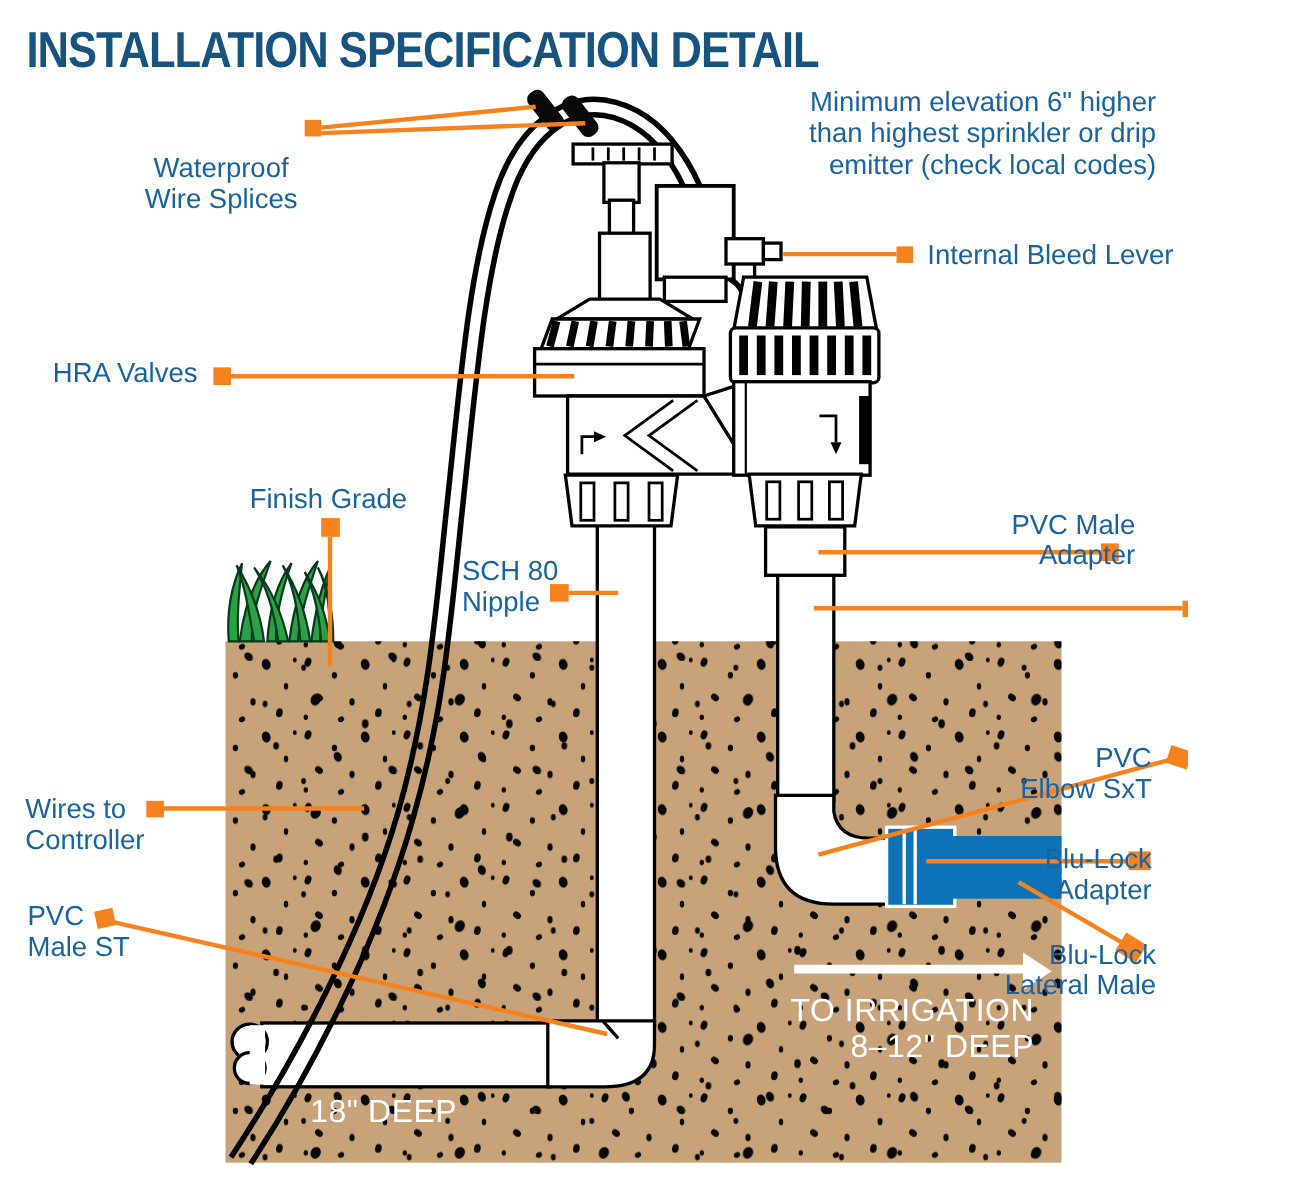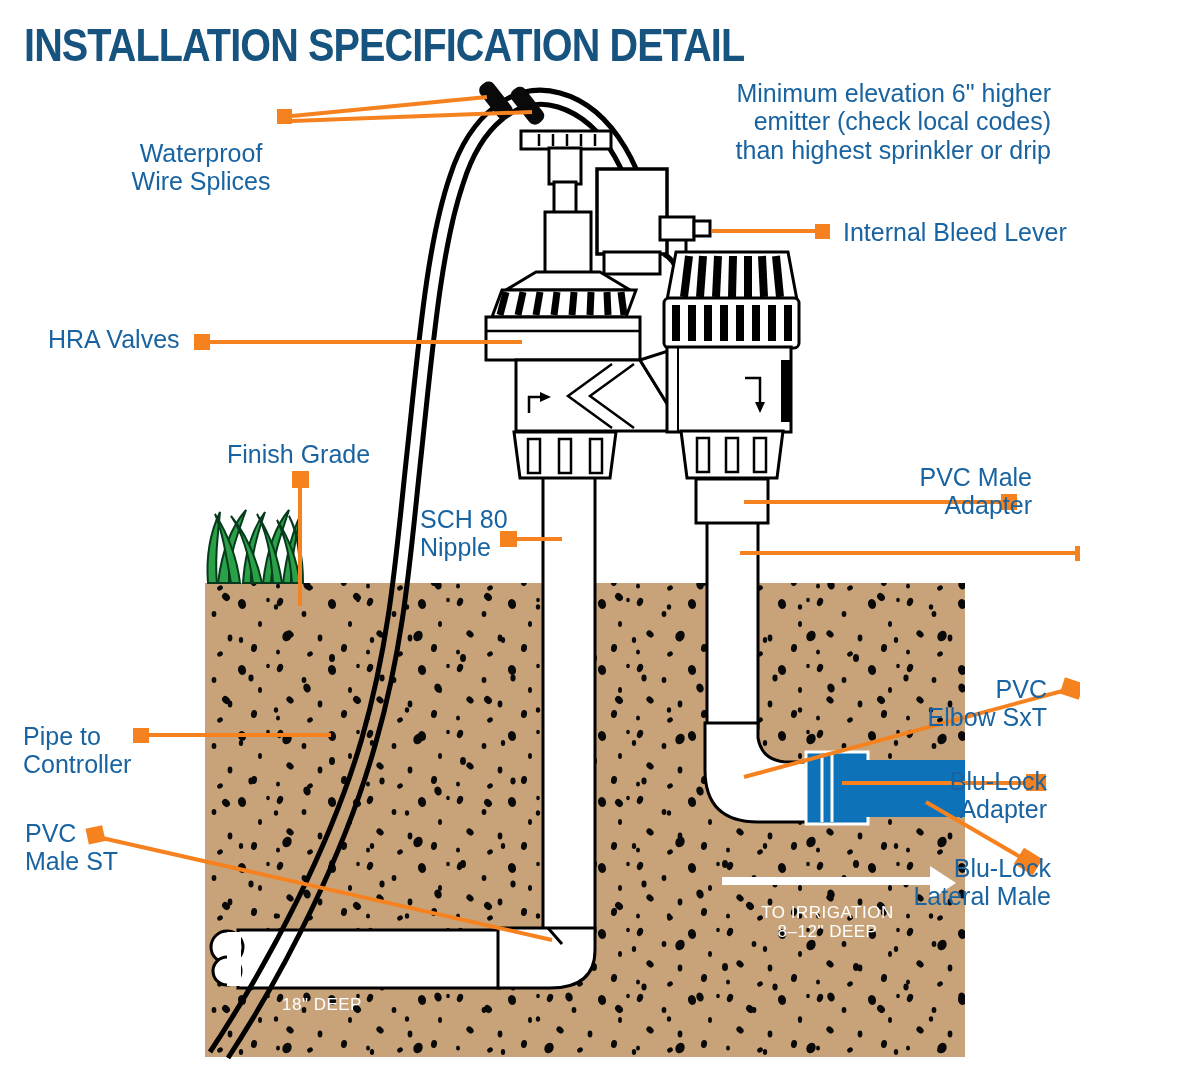--- a/index.html
+++ b/index.html
@@ -13,21 +13,21 @@
     font-size:46px;font-weight:bold;letter-spacing:-1px;
     color:#17537F;transform:scaleX(0.86);transform-origin:left top;
     white-space:nowrap;
   }
   .lbl{
     position:absolute;font-size:25px;color:#1863A0;line-height:1.13;
     white-space:nowrap;
   }
   .lbl.center{text-align:center;}
   .lbl.right{text-align:right;}
-  .lbl.white{color:#ffffff;font-size:17px;letter-spacing:0.5px;}
+  .lbl.white{color:#ffffff;font-size:29px;letter-spacing:0.5px;text-align:right;}
 </style>
 </head>
 <body>
 
 <div id="stage">
 
 <svg width="1182" height="1090" viewBox="0 0 1182 1090">
   <defs>
     <pattern id="spk1" width="90" height="66" patternUnits="userSpaceOnUse">
       <ellipse cx="10" cy="8" rx="3" ry="4.2" fill="#0a0a0a" transform="rotate(20 10 8)"></ellipse>
@@ -249,22 +249,22 @@
 
 <div class="title">INSTALLATION SPECIFICATION DETAIL</div>
 
 <div class="lbl center" style="left:118px;top:102px;width:166px;margin-top:37px;">
   <div>Waterproof</div>
   <div>Wire Splices</div>
 </div>
 
 <div class="lbl right" style="right:29px;top:79px;">
   <div>Minimum elevation 6" higher</div>
+  <div>than highest sprinkler or drip</div>
   <div>emitter (check local codes)</div>
-  <div>than highest sprinkler or drip</div>
 </div>
 
 <div class="lbl" style="left:843px;top:218px;">
   <div>Internal Bleed Lever</div>
 </div>
 
 <div class="lbl" style="left:48px;top:325px;">
   <div>HRA Valves</div>
 </div>
 
@@ -280,21 +280,21 @@
 <div class="lbl right" style="right:48px;top:463px;">
   <div>PVC Male</div>
   <div>Adapter</div>
 </div>
 
 <div class="lbl" style="left:1103px;top:539px;">
   <div>PVC</div>
 </div>
 
 <div class="lbl" style="left:23px;top:722px;">
-  <div>Pipe to</div>
+  <div>Wires to</div>
   <div>Controller</div>
 </div>
 
 <div class="lbl right" style="right:33px;top:675px;">
   <div>PVC</div>
   <div>Elbow SxT</div>
 </div>
 
 <div class="lbl right" style="right:33px;top:767px;">
   <div>Blu-Lock</div>

